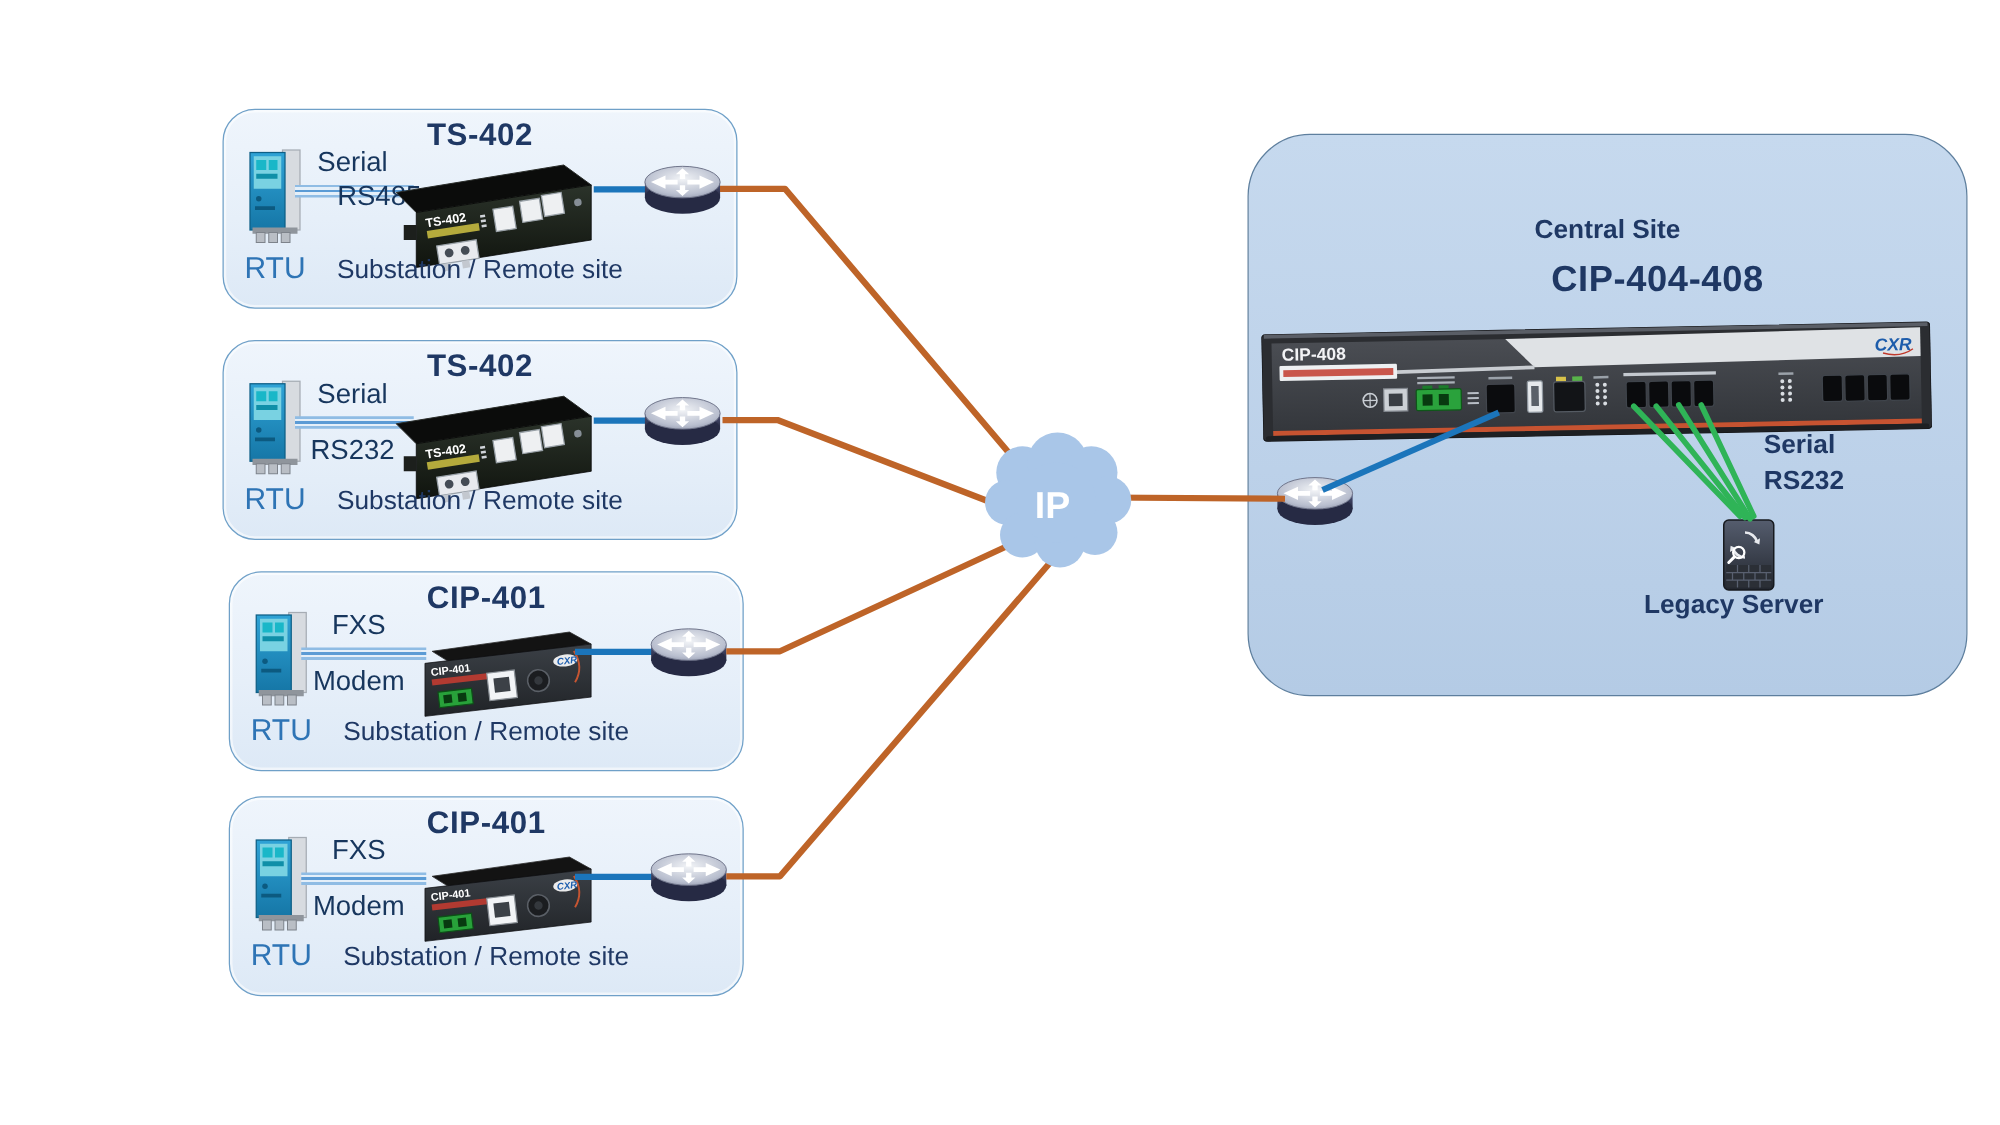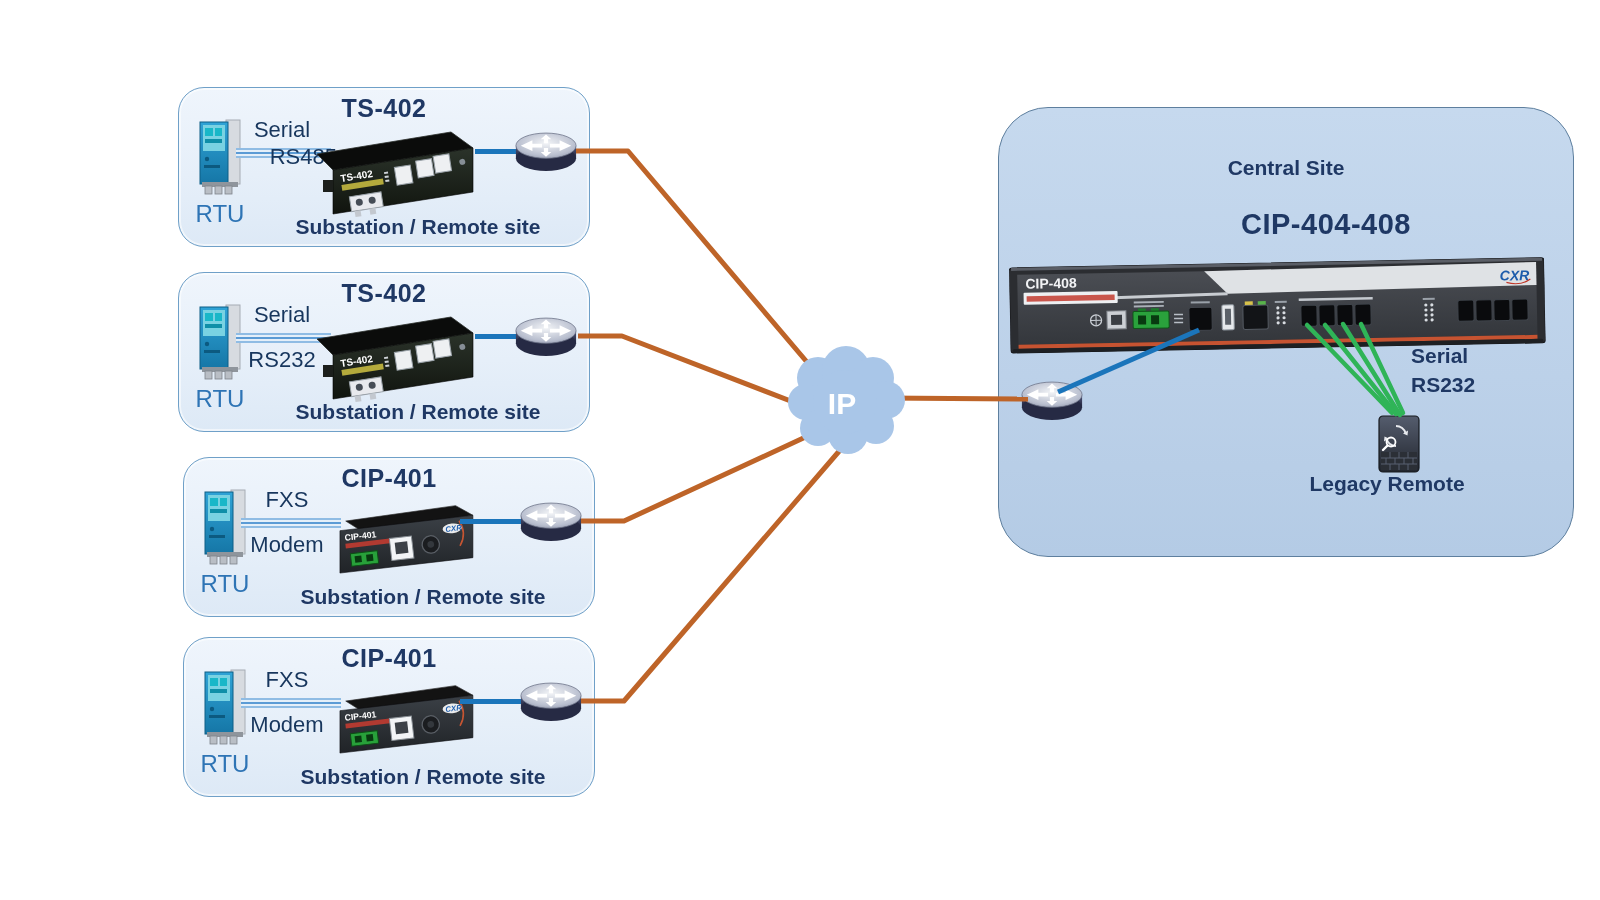--- a/index.html
+++ b/index.html
@@ -4,34 +4,34 @@
 <style>
   html,body{margin:0;padding:0;background:#fff;}
   body{width:1600px;height:900px;font-family:"Liberation Sans",sans-serif;overflow:hidden;}
   .stage{position:relative;width:1536px;height:900px;background:#ffffff;}
 
   .site-box{position:absolute;width:410px;height:158px;border:1.6px solid #6FA0C8;border-radius:26px;
     background:linear-gradient(180deg,#EFF5FC 0%,#E6EFF9 55%,#DDE9F6 100%);
     box-shadow:inset 0 0 0 2px rgba(255,255,255,.55);}
   .site-title{position:absolute;top:6px;left:0;width:100%;text-align:center;
     font-size:25px;font-weight:bold;color:#1F3864;letter-spacing:.5px;}
-  .caption{position:absolute;bottom:7px;left:0;width:100%;text-align:center;
-    font-size:21px;font-weight:bold;color:#1F3864;padding-left:34px;}
+  .caption{position:absolute;bottom:18px;left:0;width:100%;text-align:center;
+    font-size:21px;font-weight:normal;color:#1F3864;}
   .rtu-wrap{position:absolute;left:12px;top:28px;width:58px;text-align:center;}
   .rtu-label{font-size:24px;color:#2E74B5;font-weight:400;margin-top:0px;}
   .link-label{position:absolute;text-align:center;font-size:22px;color:#17365D;font-weight:500;}
   .serial-band{position:absolute;height:10px;
     background:linear-gradient(180deg,#8FBCE4 0 2px,#E4EFF9 2px 4px,#5B9BD5 4px 6px,#E4EFF9 6px 8px,#8FBCE4 8px 10px);}
   .lan-line{position:absolute;height:5px;background:#1B75BB;}
   .dev,.router{position:absolute;}
 
   .central-box{position:absolute;left:998px;top:107px;width:574px;height:448px;
     border:1.6px solid #5E7F9E;border-radius:50px;
     background:linear-gradient(180deg,#C6D9EE 0%,#BCD1E9 60%,#B4CBE5 100%);}
-  .central-title{position:absolute;top:48px;left:0;width:100%;text-align:center;
+  .central-title{position:absolute;top:64px;left:0;width:100%;text-align:center;
     font-size:21px;font-weight:bold;color:#1F3864;}
   .central-model{position:absolute;top:100px;left:0;width:100%;text-align:center;
     font-size:29px;font-weight:bold;color:#1F3864;letter-spacing:.5px;margin-left:40px;}
   .rack{position:absolute;left:10px;top:157px;transform:rotate(-1.1deg);transform-origin:left top;}
   .serial-labels{position:absolute;left:412px;top:233px;width:150px;text-align:left;
     font-size:21px;font-weight:bold;color:#1F3864;line-height:29px;}
   .server-icon{position:absolute;left:378px;top:306px;}
   .server-caption{position:absolute;left:288px;top:364px;width:200px;text-align:center;
     font-size:21px;font-weight:bold;color:#1F3864;}
   .router5{position:absolute;left:20px;top:270px;}
@@ -329,21 +329,21 @@
       <line x1="31" y1="38" x2="31" y2="44" stroke="#596070" stroke-width="1"></line>
       <line x1="9" y1="44" x2="9" y2="50" stroke="#596070" stroke-width="1"></line>
       <line x1="18" y1="44" x2="18" y2="50" stroke="#596070" stroke-width="1"></line>
       <line x1="27" y1="44" x2="27" y2="50" stroke="#596070" stroke-width="1"></line>
       <line x1="36" y1="44" x2="36" y2="50" stroke="#596070" stroke-width="1"></line>
       <line x1="13" y1="50" x2="13" y2="56" stroke="#596070" stroke-width="1"></line>
       <line x1="22" y1="50" x2="22" y2="56" stroke="#596070" stroke-width="1"></line>
       <line x1="31" y1="50" x2="31" y2="56" stroke="#596070" stroke-width="1"></line>
     </svg>
 
-    <div class="server-caption">Legacy Remote</div>
+    <div class="server-caption">Legacy Server</div>
   </div>
 
   <svg class="overlay" width="1600" height="900" viewBox="0 0 1600 900">
     <g stroke="#BE6428" stroke-width="5" fill="none" stroke-linejoin="round" stroke-linecap="butt">
       <polyline points="576,151 628,151 812,368"></polyline>
       <polyline points="578,336 622,336 801,405"></polyline>
       <polyline points="581,521 624,521 812,434"></polyline>
       <polyline points="581,701 624,701 841,449"></polyline>
       <polyline points="884,398 1028,399"></polyline>
     </g>

